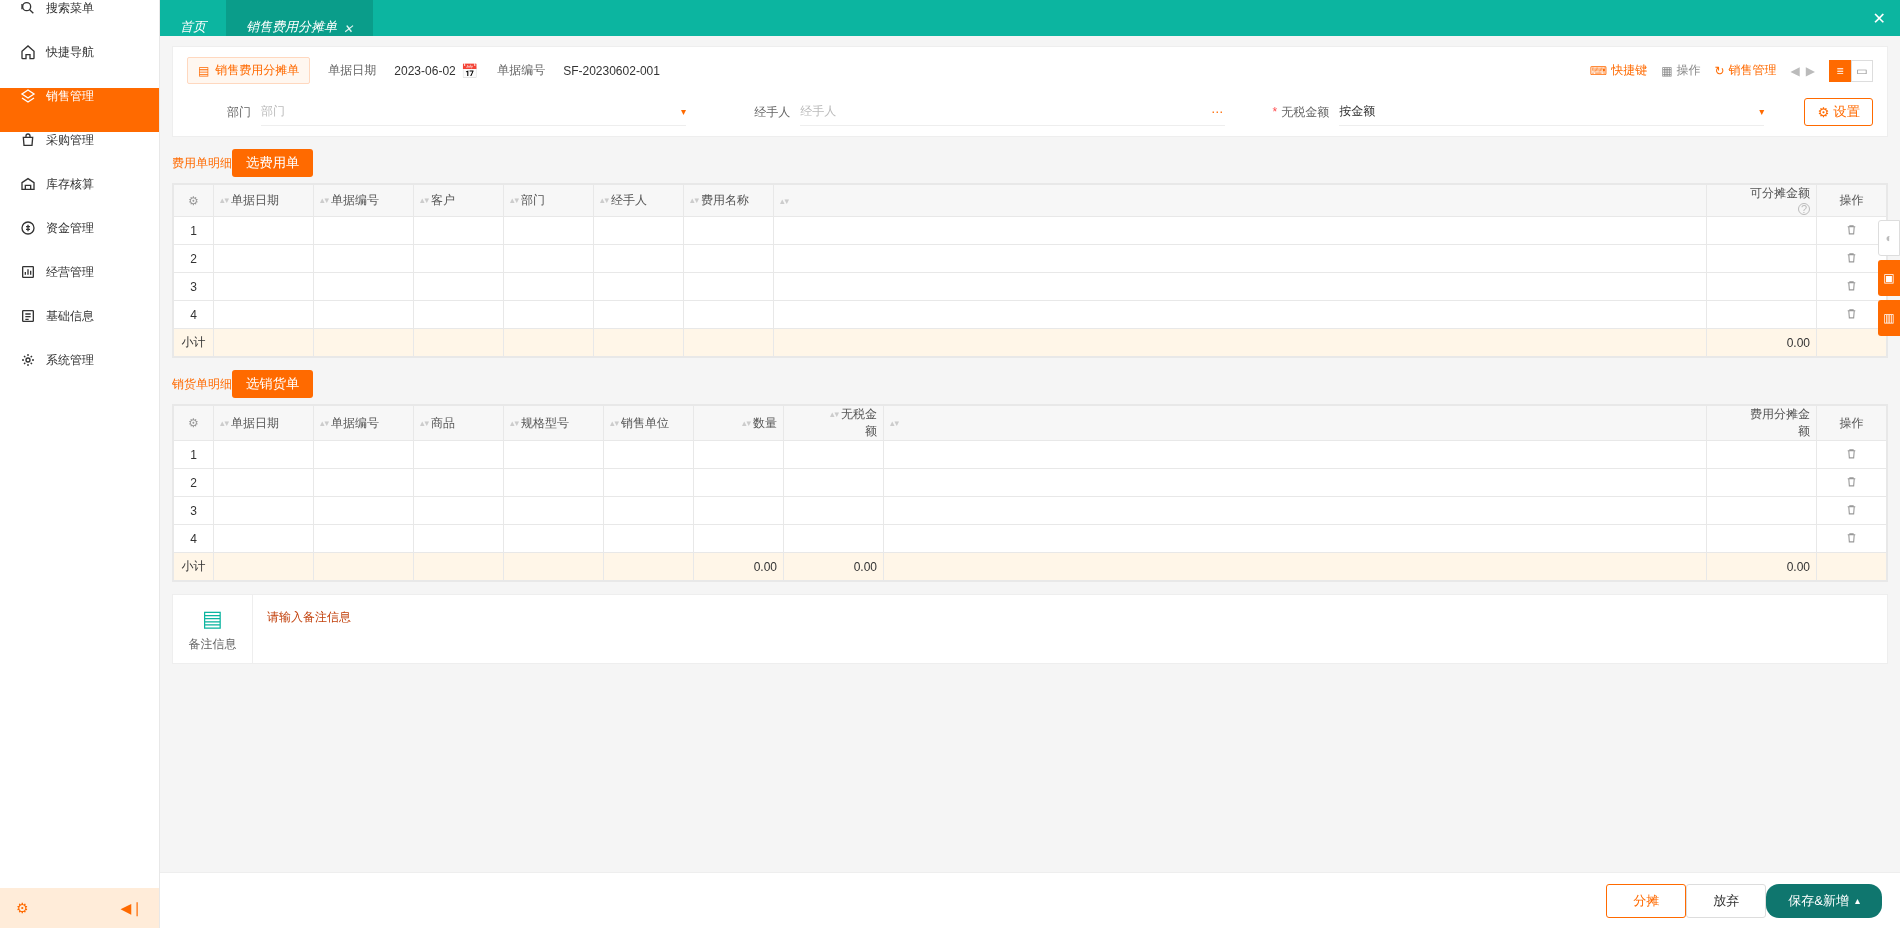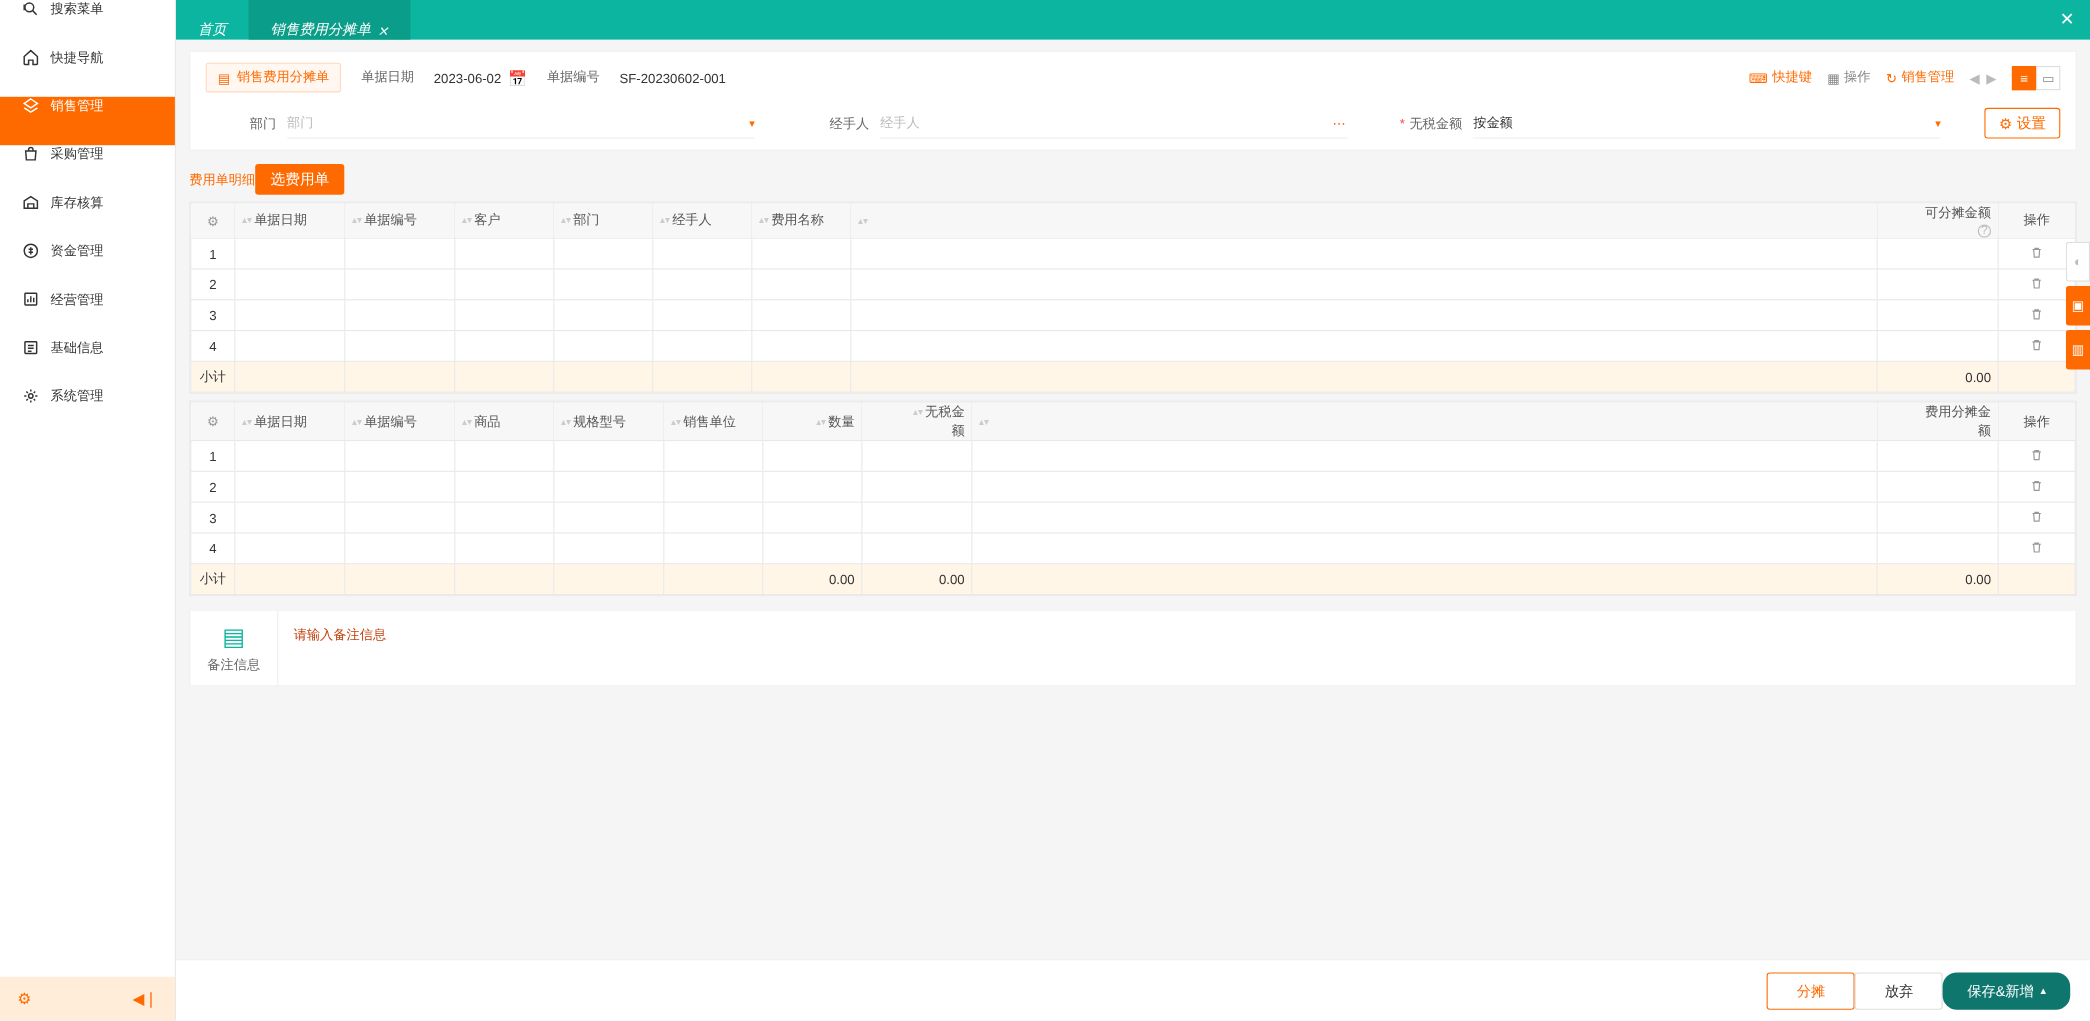--- a/index.html
+++ b/index.html
@@ -366,20 +366,24 @@
                 <td></td>
                 <td></td>
                 <td></td>
                 <td class="right">0.00</td>
                 <td></td>
               </tr>
           </tbody>
         </table>
       </div>
 
+      <div class="section-head">
+        <span class="section-title">销货单明细</span>
+        <button class="btn-primary">选销货单</button>
+      </div>
       <div class="table-wrap">
         <table>
           <colgroup>
             <col style="width:40px">
               <col style="width:100px">
               <col style="width:100px">
               <col style="width:90px">
               <col style="width:100px">
               <col style="width:90px">
               <col style="width:90px">

